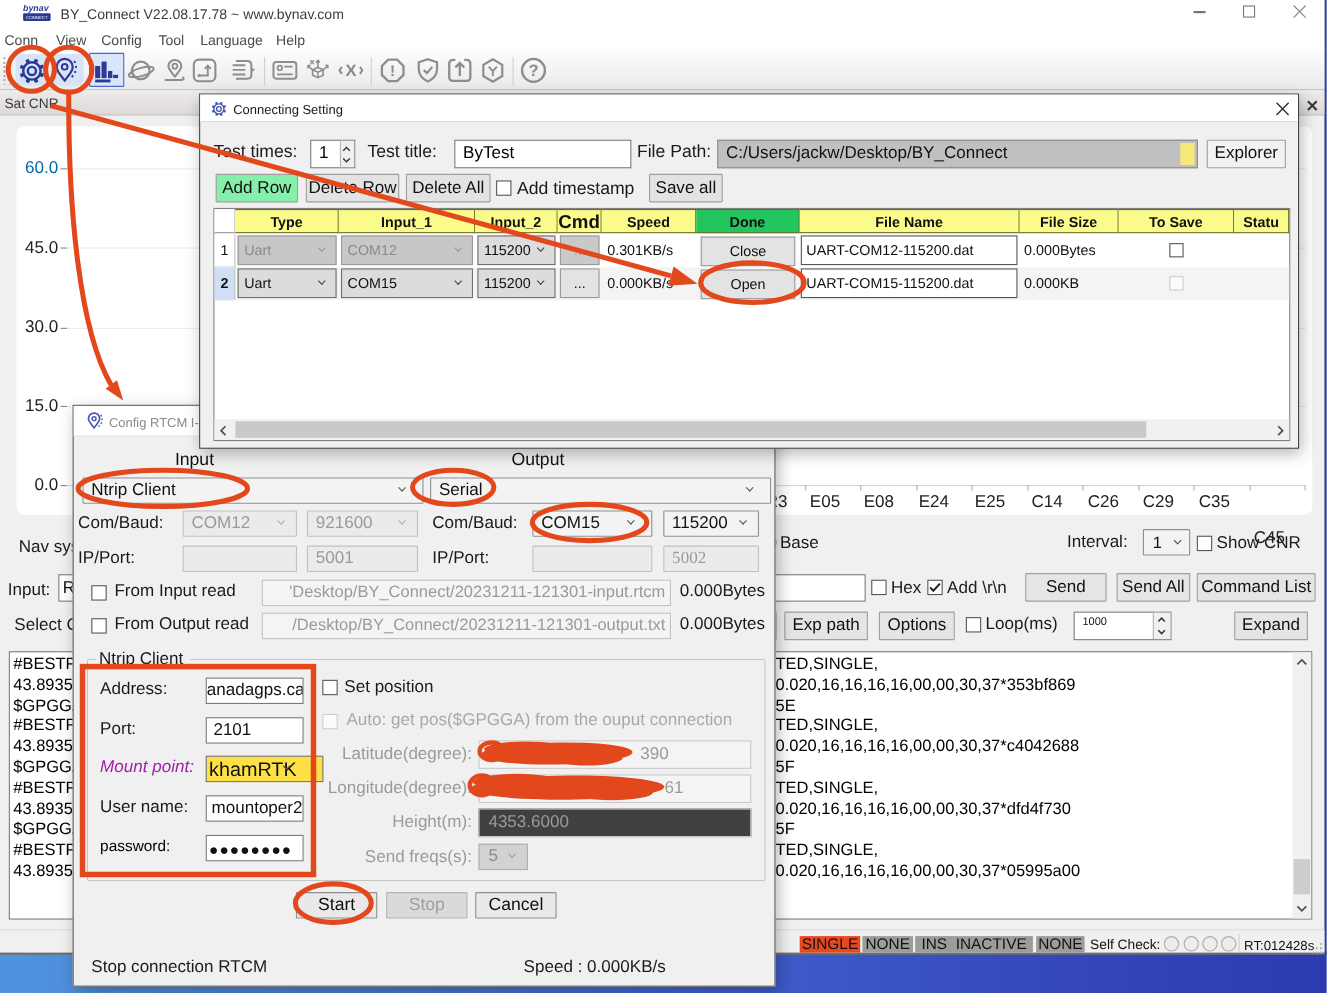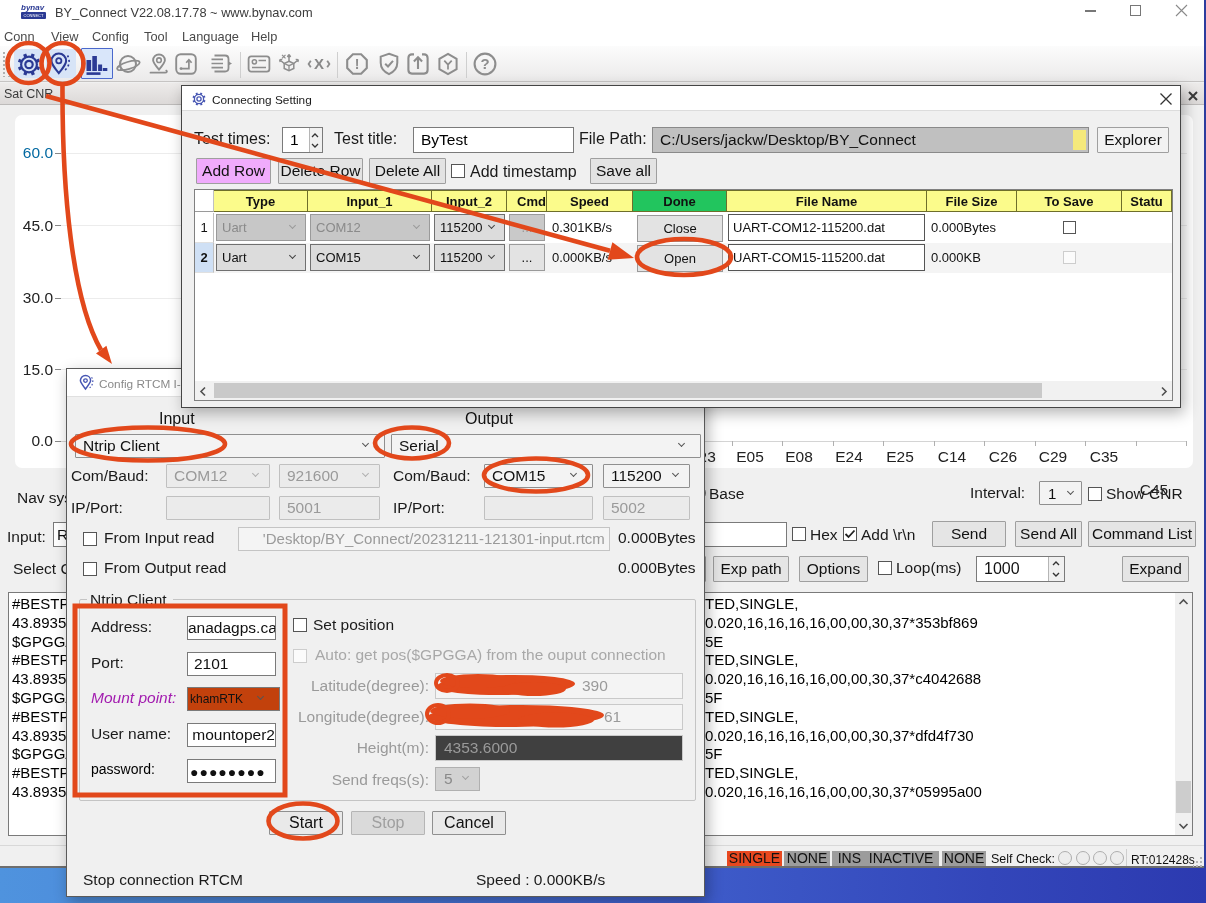--- a/index.html
+++ b/index.html
@@ -177,21 +177,21 @@
 <div class="btn" style="left:932px;top:521px;width:74px;height:26px;">Send</div>
 <div class="btn" style="left:1015px;top:521px;width:67px;height:26px;">Send All</div>
 <div class="btn" style="left:1088px;top:521px;width:108px;height:26px;">Command List</div>
 <div style="position:absolute;left:13px;top:560px;font-size:15.5px;color:#1a1a1a;white-space:nowrap;">Select Command:</div>
 <div class="btn" style="left:640px;top:556px;width:66px;height:26px;">Flush</div>
 <div class="btn" style="left:713px;top:556px;width:76px;height:26px;">Exp path</div>
 <div class="btn" style="left:799px;top:556px;width:69px;height:26px;">Options</div>
 <div style="position:absolute;left:878px;top:561px;width:14px;height:14px;background:#fff;border:1px solid #555;box-sizing:border-box;"></div>
 <div style="position:absolute;left:896px;top:559px;font-size:15.5px;color:#1a1a1a;white-space:nowrap;">Loop(ms)</div>
 <div class="inp" style="left:976px;top:556px;width:89px;height:26px;">
-    <span style="position:absolute;left:7px;top:3px;font-size:16px;">1000</span>
+    <span style="position:absolute;left:7px;top:3px;font-size:10px;">1000</span>
   </div>
 <div style="position:absolute;left:1048px;top:557px;width:16px;height:24px;background:#f0f0f0;border-left:1px solid #b5b5b5;"></div>
 <svg style="position:absolute;left:1051px;top:560px;" width="10" height="18" viewBox="0 0 10 18">
     <path d="M2,5 L5,2 L8,5" fill="none" stroke="#333" stroke-width="1.4"></path>
     <path d="M2,13 L5,16 L8,13" fill="none" stroke="#333" stroke-width="1.4"></path>
   </svg>
 <div class="btn" style="left:1122px;top:556px;width:67px;height:26px;">Expand</div>
 <div style="position:absolute;left:8px;top:592px;width:1185px;height:244px;background:#fff;border:1px solid #7a7a7a;"></div>
 <div style="position:absolute;left:12px;top:595px;width:640px;height:218px;font-size:15px;color:#000;overflow:hidden;">
     <div style="height:18.8px;white-space:nowrap;overflow:hidden;">#BESTPOSA,COM1,0,55.5,FINESTEERING,2292,216</div>
@@ -287,38 +287,39 @@
       <span style="position:absolute;left:7px;top:2px;font-size:15.5px;">115200</span>
     </div>
     <div style="position:absolute;left:606px;top:102px;width:5px;height:5px;border-right:1.6px solid #555;border-bottom:1.6px solid #555;transform:rotate(45deg);"></div>
     <div style="position:absolute;left:4px;top:130px;font-size:15.5px;color:#1a1a1a;white-space:nowrap;">IP/Port:</div>
     <div class="combo dis" style="left:99px;top:127px;width:104px;height:24px;"></div>
     <div class="combo dis" style="left:212px;top:127px;width:101px;height:24px;">
       <span style="position:absolute;left:7px;top:2px;font-size:15.5px;">5001</span>
     </div>
     <div style="position:absolute;left:326px;top:130px;font-size:15.5px;color:#1a1a1a;white-space:nowrap;">IP/Port:</div>
     <div class="combo dis" style="left:417px;top:127px;width:109px;height:24px;"></div>
-    <div class="combo dis" style="left:536px;top:127px;width:87px;height:24px;">
+    <div class="combo dis" style="left:536px;top:127px;width:87px;height:24px;font-family:Liberation Serif, serif;">
       <span style="position:absolute;left:7px;top:2px;font-size:15.5px;">5002</span>
     </div>
     <div style="position:absolute;left:16px;top:163px;width:14px;height:14px;background:#fff;border:1px solid #555;box-sizing:border-box;"></div>
     <div style="position:absolute;left:37px;top:160px;font-size:15.5px;color:#1a1a1a;white-space:nowrap;">From Input read</div>
     <div style="position:absolute;left:171px;top:158px;width:372px;height:24px;background:#f4f4f4;border:1px solid #c4c4c4;font-size:15px;color:#9a9a9a;text-align:right;line-height:22px;white-space:nowrap;overflow:hidden;">'Desktop/BY_Connect/20231211-121301-input.rtcm&nbsp;</div>
     <div style="position:absolute;left:551px;top:160px;font-size:15.5px;color:#1a1a1a;white-space:nowrap;">0.000Bytes</div>
     <div style="position:absolute;left:16px;top:193px;width:14px;height:14px;background:#fff;border:1px solid #555;box-sizing:border-box;"></div>
     <div style="position:absolute;left:37px;top:190px;font-size:15.5px;color:#1a1a1a;white-space:nowrap;">From Output read</div>
+    <div style="position:absolute;left:171px;top:188px;width:372px;height:24px;background:#f4f4f4;border:1px solid #c4c4c4;font-size:15px;color:#9a9a9a;text-align:right;line-height:22px;white-space:nowrap;overflow:hidden;">/Desktop/BY_Connect/20231211-121301-output.txt&nbsp;</div>
     <div style="position:absolute;left:551px;top:190px;font-size:15.5px;color:#1a1a1a;white-space:nowrap;">0.000Bytes</div>
     <div style="position:absolute;left:12px;top:230px;width:617px;height:202px;border:1px solid #c4c4c4;border-radius:2px;"></div>
     <div style="position:absolute;left:20px;top:222px;width:86px;height:16px;background:#f0f0f0;"><span style="font-size:15.5px;color:#1a1a1a;margin-left:3px;">Ntrip Client</span></div>
     <div style="position:absolute;left:24px;top:249px;font-size:15.5px;color:#1a1a1a;white-space:nowrap;">Address:</div>
     <div style="position:absolute;left:120px;top:247px;width:89px;height:24px;background:#fff;border:1px solid #7a7a7a;color:#111;font-size:15.5px;line-height:22px;text-align:right;white-space:nowrap;overflow:hidden;">anadagps.ca</div>
     <div style="position:absolute;left:24px;top:285px;font-size:15.5px;color:#1a1a1a;white-space:nowrap;">Port:</div>
     <div style="position:absolute;left:120px;top:283px;width:89px;height:24px;background:#fff;border:1px solid #7a7a7a;color:#111;font-size:15.5px;line-height:22px;padding-left:6px;white-space:nowrap;overflow:hidden;">2101</div>
     <div style="position:absolute;left:24px;top:320px;font-size:15.5px;color:#a21caf;white-space:nowrap;font-style:italic;">Mount point:</div>
-    <div style="position:absolute;left:120px;top:318px;width:93px;height:24px;background:#c2410c;border:1px solid #7a7a7a;color:#111;font-size:12px;line-height:22px;white-space:nowrap;overflow:hidden;"><span style="margin-left:2px;">khamRTK</span></div>
+    <div style="position:absolute;left:120px;top:318px;width:107px;height:24px;background:#fde047;border:1px solid #7a7a7a;color:#111;font-size:18px;line-height:22px;white-space:nowrap;overflow:hidden;"><span style="margin-left:2px;">khamRTK</span></div>
     <div style="position:absolute;left:191px;top:325px;width:5px;height:5px;border-right:1.6px solid #555;border-bottom:1.6px solid #555;transform:rotate(45deg);"></div>
     <div style="position:absolute;left:24px;top:356px;font-size:15.5px;color:#1a1a1a;white-space:nowrap;">User name:</div>
     <div style="position:absolute;left:120px;top:354px;width:89px;height:24px;background:#fff;border:1px solid #7a7a7a;color:#111;font-size:15.5px;line-height:22px;text-align:right;white-space:nowrap;overflow:hidden;">mountoper2</div>
     <div style="position:absolute;left:24px;top:392px;font-size:14px;color:#000000;white-space:nowrap;">password:</div>
     <div style="position:absolute;left:120px;top:390px;width:89px;height:24px;background:#fff;border:1px solid #7a7a7a;color:#111;letter-spacing:1px;font-weight:bold;font-size:14px;line-height:22px;padding-left:6px;white-space:nowrap;overflow:hidden;">
       <span style="position:absolute;left:2px;top:1px;">●●●●●●●●</span>
     </div>
     <div style="position:absolute;left:226px;top:249px;width:14px;height:14px;background:#fff;border:1px solid #555;box-sizing:border-box;"></div>
     <div style="position:absolute;left:246px;top:247px;font-size:15.5px;color:#1a1a1a;white-space:nowrap;">Set position</div>
     <div style="position:absolute;left:226px;top:280px;width:14px;height:14px;background:#fbfbfb;border:1px solid #cdcdcd;box-sizing:border-box;"></div>
@@ -361,32 +362,32 @@
     <div style="position:absolute;left:152px;top:44px;font-size:16px;color:#1a1a1a;white-space:nowrap;">Test title:</div>
     <div style="position:absolute;left:231px;top:41px;width:161px;height:26px;background:#fff;border:1px solid #7a7a7a;">
       <span style="position:absolute;left:7px;top:3px;font-size:15.5px;">ByTest</span>
     </div>
     <div style="position:absolute;left:397px;top:44px;font-size:16px;color:#1a1a1a;white-space:nowrap;">File Path:</div>
     <div style="position:absolute;left:470px;top:41px;width:437px;height:26px;background:#c0c0c0;border:1px solid #8a8a8a;">
       <span style="position:absolute;left:7px;top:3px;font-size:15.5px;color:#111;">C:/Users/jackw/Desktop/BY_Connect</span>
       <div style="position:absolute;right:2px;top:2px;width:13px;height:20px;background:#f5e97b;"></div>
     </div>
     <div class="btn" style="left:915px;top:41px;width:72px;height:26px;background:#f2f2f2;">Explorer</div>
-    <div class="btn" style="left:14px;top:72px;width:75px;height:26px;background:#f0abfc;">Add Row</div>
+    <div class="btn" style="left:14px;top:72px;width:75px;height:26px;background:#86efac;">Add Row</div>
     <div class="btn" style="left:96px;top:72px;width:85px;height:26px;background:#e3e3e3;">Delete Row</div>
     <div class="btn" style="left:187px;top:72px;width:77px;height:26px;background:#e3e3e3;">Delete All</div>
     <div style="position:absolute;left:269px;top:78px;width:14px;height:14px;background:#fff;border:1px solid #555;box-sizing:border-box;"></div>
     <div style="position:absolute;left:288px;top:77px;font-size:16px;color:#1a1a1a;white-space:nowrap;">Add timestamp</div>
     <div class="btn" style="left:408px;top:72px;width:67px;height:26px;background:#e3e3e3;">Save all</div>
     <div style="position:absolute;left:12px;top:103px;width:979px;height:212px;background:#fff;border:1px solid #808080;"></div>
     <div style="position:absolute;left:13px;top:104px;width:19px;height:22px;background:#fff;border-right:1px solid #c0c0c0;border-bottom:1px solid #9a9a9a;"></div>
     <div style="position:absolute;left:32px;top:104px;width:94px;height:22px;background:#fbfb8b;border-right:1px solid #6e6e2a;border-bottom:1px solid #6e6e2a;border-top:1px solid #6e6e2a;font-size:13px;font-weight:bold;color:#111;text-align:center;line-height:21px;white-space:nowrap;overflow:hidden;">Type</div>
     <div style="position:absolute;left:126px;top:104px;width:124px;height:22px;background:#fbfb8b;border-right:1px solid #6e6e2a;border-bottom:1px solid #6e6e2a;border-top:1px solid #6e6e2a;font-size:13px;font-weight:bold;color:#111;text-align:center;line-height:21px;white-space:nowrap;overflow:hidden;">Input_1</div>
     <div style="position:absolute;left:250px;top:104px;width:75px;height:22px;background:#fbfb8b;border-right:1px solid #6e6e2a;border-bottom:1px solid #6e6e2a;border-top:1px solid #6e6e2a;font-size:13px;font-weight:bold;color:#111;text-align:center;line-height:21px;white-space:nowrap;overflow:hidden;">Input_2</div>
-    <div style="position:absolute;left:325px;top:104px;width:40px;height:22px;background:#fbfb8b;border-right:1px solid #6e6e2a;border-bottom:1px solid #6e6e2a;border-top:1px solid #6e6e2a;font-size:13px;font-weight:bold;color:#111;text-align:right;line-height:21px;white-space:nowrap;overflow:hidden;">Cmd</div>
+    <div style="position:absolute;left:325px;top:104px;width:40px;height:22px;background:#fbfb8b;border-right:1px solid #6e6e2a;border-bottom:1px solid #6e6e2a;border-top:1px solid #6e6e2a;font-size:17px;font-weight:bold;color:#111;text-align:center;line-height:21px;white-space:nowrap;overflow:hidden;">Cmd</div>
     <div style="position:absolute;left:365px;top:104px;width:86px;height:22px;background:#fbfb8b;border-right:1px solid #6e6e2a;border-bottom:1px solid #6e6e2a;border-top:1px solid #6e6e2a;font-size:13px;font-weight:bold;color:#111;text-align:center;line-height:21px;white-space:nowrap;overflow:hidden;">Speed</div>
     <div style="position:absolute;left:451px;top:104px;width:94px;height:22px;background:#22c55e;border-right:1px solid #6e6e2a;border-bottom:1px solid #6e6e2a;border-top:1px solid #6e6e2a;font-size:13px;font-weight:bold;color:#111;text-align:center;line-height:21px;white-space:nowrap;overflow:hidden;">Done</div>
     <div style="position:absolute;left:545px;top:104px;width:200px;height:22px;background:#fbfb8b;border-right:1px solid #6e6e2a;border-bottom:1px solid #6e6e2a;border-top:1px solid #6e6e2a;font-size:13px;font-weight:bold;color:#111;text-align:center;line-height:21px;white-space:nowrap;overflow:hidden;">File Name</div>
     <div style="position:absolute;left:745px;top:104px;width:90px;height:22px;background:#fbfb8b;border-right:1px solid #6e6e2a;border-bottom:1px solid #6e6e2a;border-top:1px solid #6e6e2a;font-size:13px;font-weight:bold;color:#111;text-align:center;line-height:21px;white-space:nowrap;overflow:hidden;">File Size</div>
     <div style="position:absolute;left:835px;top:104px;width:105px;height:22px;background:#fbfb8b;border-right:1px solid #6e6e2a;border-bottom:1px solid #6e6e2a;border-top:1px solid #6e6e2a;font-size:13px;font-weight:bold;color:#111;text-align:center;line-height:21px;white-space:nowrap;overflow:hidden;">To Save</div>
     <div style="position:absolute;left:940px;top:104px;width:50px;height:22px;background:#fbfb8b;border-right:1px solid #6e6e2a;border-bottom:1px solid #6e6e2a;border-top:1px solid #6e6e2a;font-size:13px;font-weight:bold;color:#111;text-align:center;line-height:21px;white-space:nowrap;overflow:hidden;">Statu</div>
     <div style="position:absolute;left:13px;top:127px;width:19px;height:30px;background:#fff;border-right:1px solid #c0c0c0;border-bottom:1px solid #e0e0e0;font-size:13px;text-align:center;line-height:30px;color:#111;">1</div>
     <div style="position:absolute;left:34px;top:128px;width:90px;height:27px;background:#c7c7c7;border:1px solid #9a9a9a;color:#8a8a8a;font-size:13px;line-height:25px;white-space:nowrap;overflow:hidden;"><span style="margin-left:5px;">Uart</span></div>
     <div style="position:absolute;left:108px;top:137px;width:5px;height:5px;border-right:1.6px solid #9a9a9a;border-bottom:1.6px solid #9a9a9a;transform:rotate(45deg);"></div>
     <div style="position:absolute;left:128px;top:128px;width:120px;height:27px;background:#c7c7c7;border:1px solid #9a9a9a;color:#8a8a8a;font-size:13px;line-height:25px;white-space:nowrap;overflow:hidden;"><span style="margin-left:5px;">COM12</span></div>

